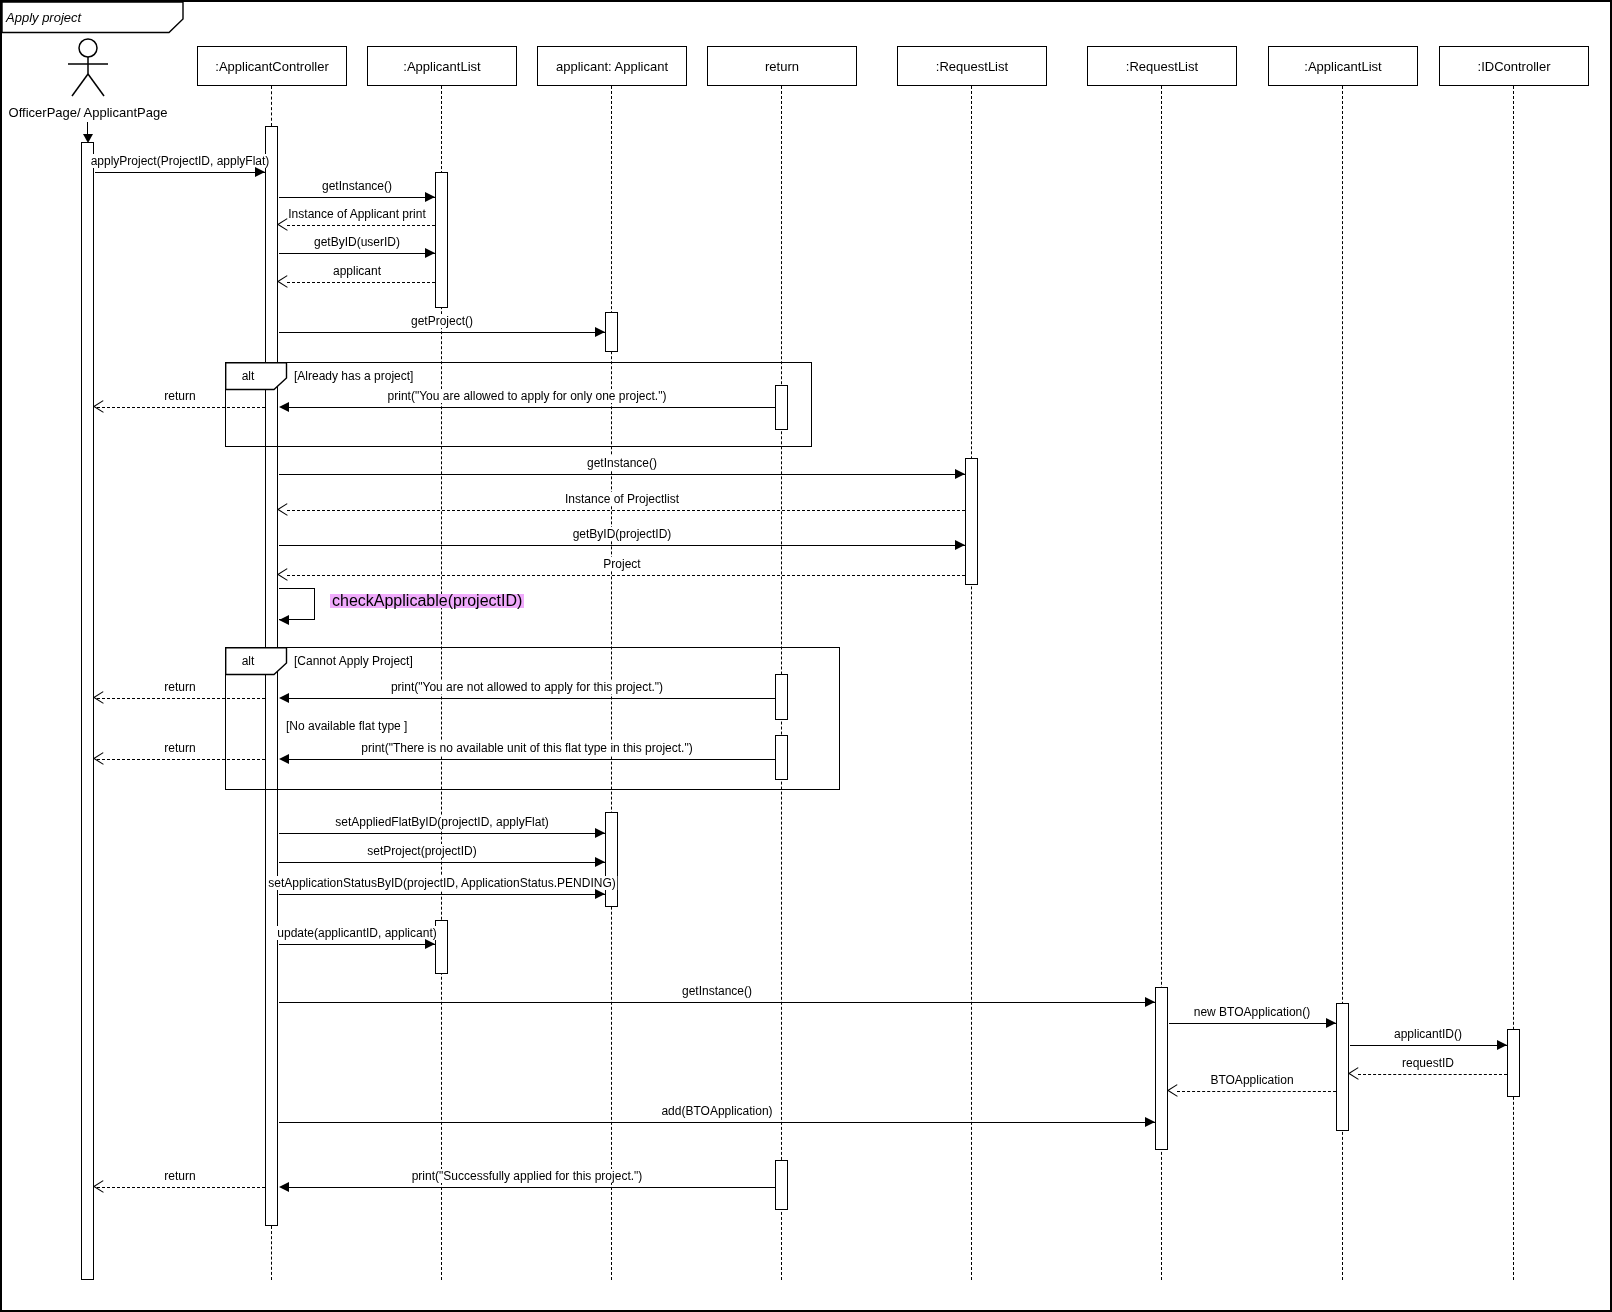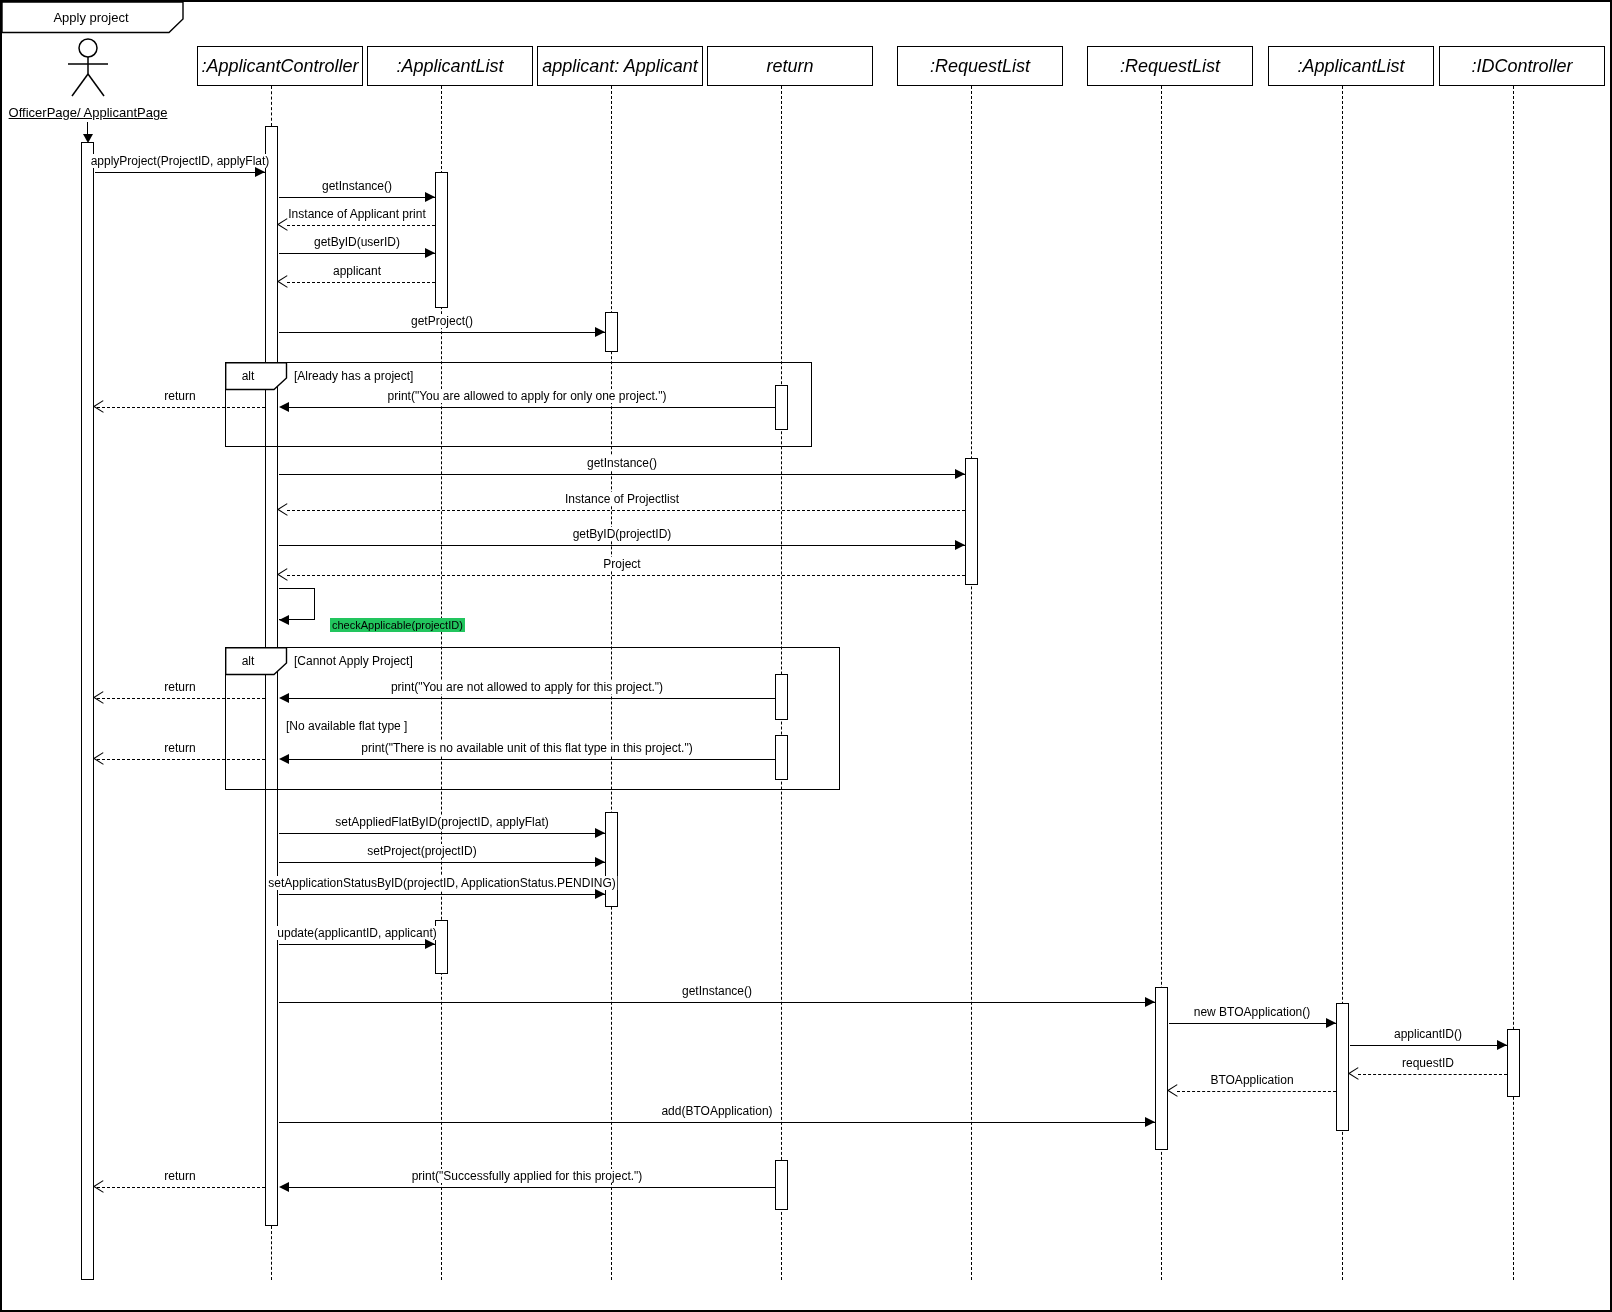--- a/index.html
+++ b/index.html
@@ -4,49 +4,49 @@
 <style>
   html,body{margin:0;padding:0;background:#fff;}
   .canvas{
     position:relative;width:1612px;height:1312px;background:#ffffff;
     border:2px solid #000;box-sizing:border-box;overflow:hidden;
     font-family:"Liberation Sans", sans-serif;color:#000;
   }
   
   .ll{position:absolute;width:0;border-left:1.4px dashed #000;}
   
-  .hd{position:absolute;width:166px;height:40px;background:#fff;border:1.4px solid #000;
+  .hd{position:absolute;width:150px;height:40px;background:#fff;border:1.4px solid #000;
       box-sizing:border-box;display:flex;align-items:center;justify-content:center;
-      font-size:18px;white-space:nowrap;font-style:italic;}
+      font-size:13px;white-space:nowrap;}
   
   .act{position:absolute;width:13px;background:#fff;border:1.4px solid #000;box-sizing:border-box;}
   
   .ln{position:absolute;height:0;border-top:1.4px solid #000;}
   .lnd{position:absolute;height:0;border-top:1.4px dashed #000;}
   
   .hr{position:absolute;width:0;height:0;border-top:5px solid transparent;border-bottom:5px solid transparent;border-left:10px solid #000;}
   .hl{position:absolute;width:0;height:0;border-top:5px solid transparent;border-bottom:5px solid transparent;border-right:10px solid #000;}
   .hdn{position:absolute;width:0;height:0;border-left:5px solid transparent;border-right:5px solid transparent;border-top:9px solid #000;}
   
   .ho{position:absolute;width:12px;height:14px;}
   .ho::before,.ho::after{content:"";position:absolute;left:0;top:6.3px;width:11px;height:1.4px;background:#000;transform-origin:0 50%;}
   .ho::before{transform:rotate(-32deg);}
   .ho::after{transform:rotate(32deg);}
   
   .lb{position:absolute;transform:translateX(-50%);white-space:nowrap;font-size:12px;line-height:14px;background:#fff;padding:0 2px;}
-  .lba{position:absolute;white-space:nowrap;font-size:11px;line-height:14px;background:#22c55e;padding:0 2px;margin-top:24px;}
+  .lba{position:absolute;white-space:nowrap;font-size:16px;line-height:14px;background:#f0abfc;padding:0 2px;}
   
   .altbox{position:absolute;border:1.4px solid #000;box-sizing:border-box;background:transparent;}
   .pent{position:absolute;}
   .oplb{position:absolute;width:50px;text-align:center;font-size:12px;line-height:16px;font-weight:400;}
   .guard{position:absolute;white-space:nowrap;font-size:12px;line-height:16px;}
   
   .loop{position:absolute;border:1.4px solid #000;border-left:none;box-sizing:border-box;background:transparent;}
-  .actor-label{position:absolute;transform:translateX(-50%);white-space:nowrap;font-size:13px;line-height:15px;text-decoration:underline;}
-  .frame-title{position:absolute;text-align:center;font-size:13px;line-height:15px;}
+  .actor-label{position:absolute;transform:translateX(-50%);white-space:nowrap;font-size:13px;line-height:15px;}
+  .frame-title{position:absolute;text-align:left;font-size:13px;line-height:15px;font-style:italic;}
 </style>
 </head>
 <body>
 
 <div class="canvas">
 
   <div class="ll" style="left:269px;top:84px;height:40px"></div>
   <div class="ll" style="left:269px;top:1224px;height:54px"></div>
   <div class="ll" style="left:439px;top:84px;height:1194px"></div>
   <div class="ll" style="left:609px;top:84px;height:1194px"></div>

